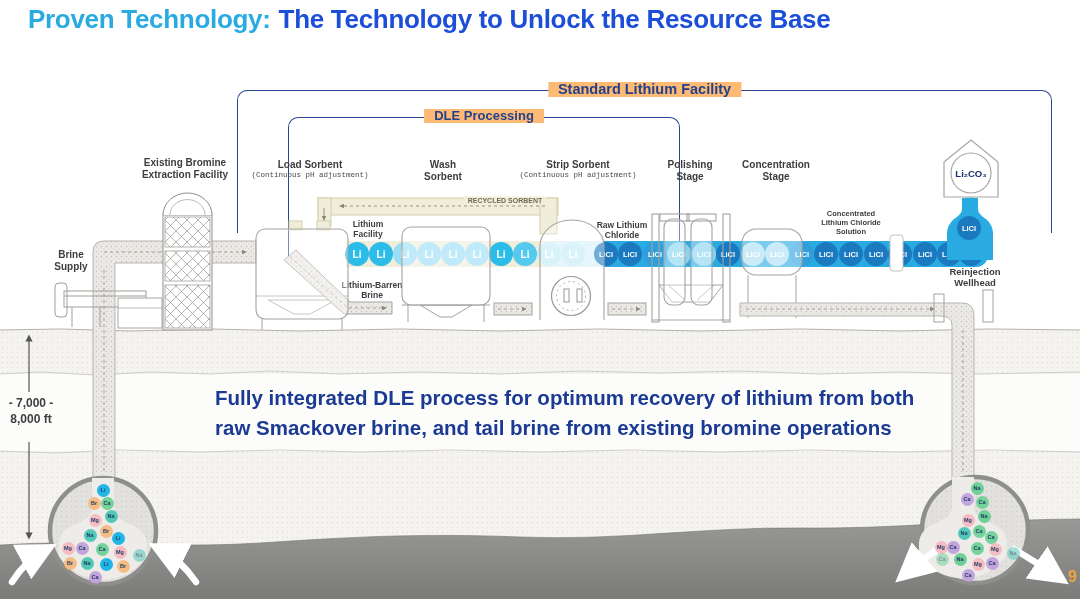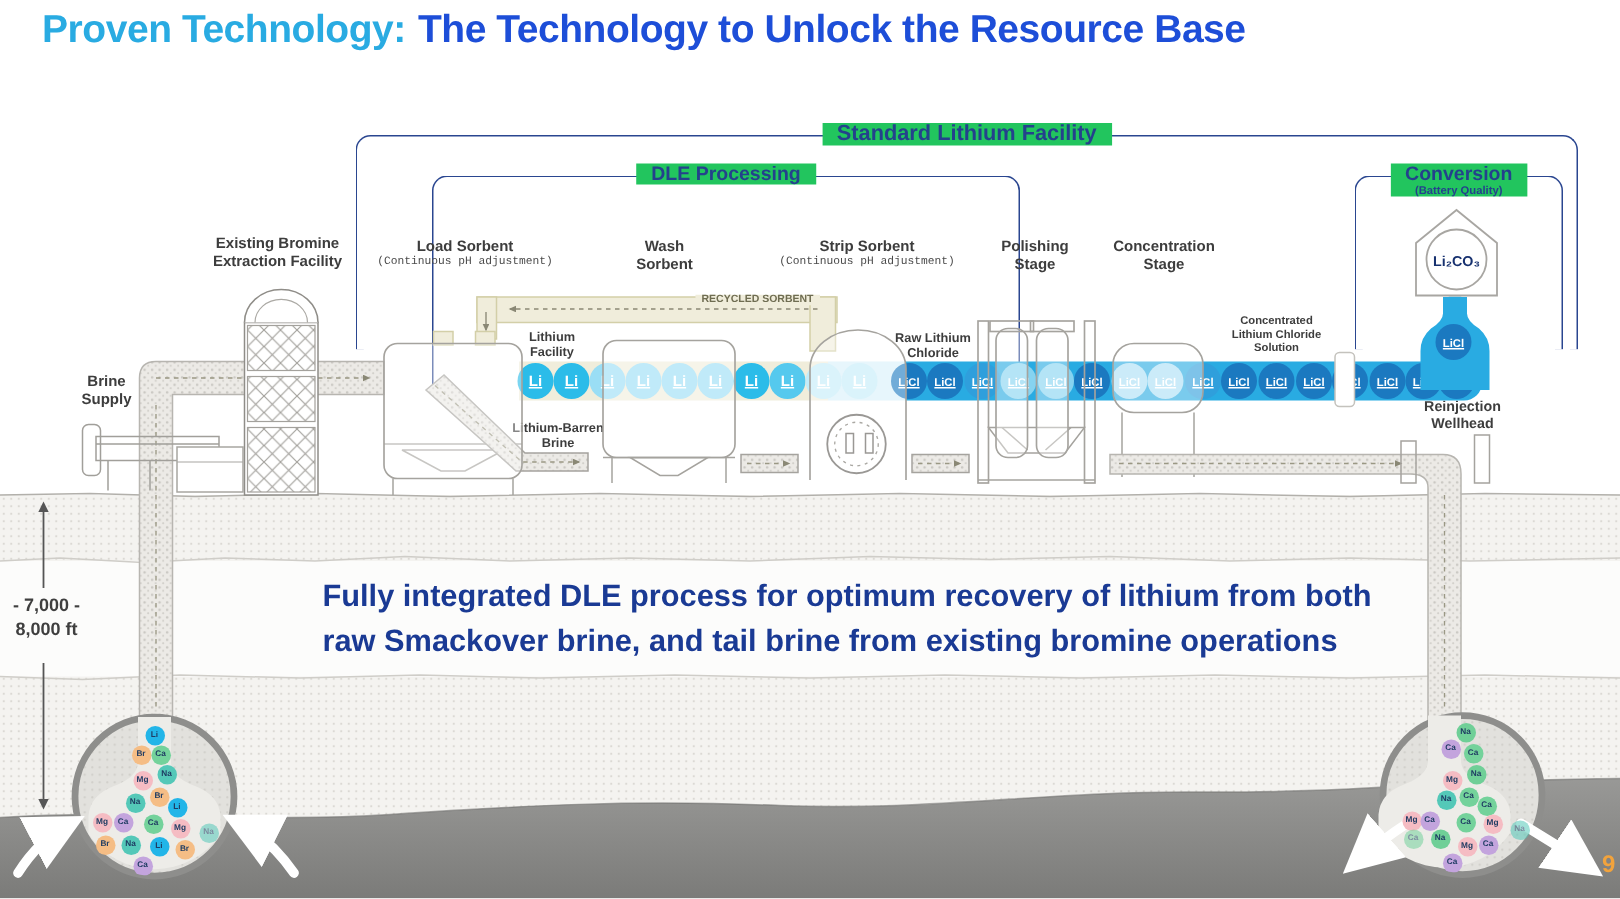--- a/index.html
+++ b/index.html
@@ -8,35 +8,35 @@
   
   .title{position:absolute;left:28px;top:4px;font-size:26px;font-weight:bold;letter-spacing:-0.3px;white-space:nowrap;}
   .title .t1{color:#29abe2;margin-right:8px;}
   .title .t2{color:#1d4ed8;}
   
   .ground{position:absolute;left:0;top:330px;width:1080px;height:269px;background:#f4f3f0;
           background-image:radial-gradient(circle,#dbd9d4 0.8px,transparent 1px);background-size:5px 5px;}
   .whiteband{position:absolute;left:0;top:374px;width:1080px;height:77px;background:#fcfcfb;}
   
   .bracket{position:absolute;border:1.6px solid #2a4690;border-bottom:none;border-radius:10px 10px 0 0;}
-  .blabel{position:absolute;top:-9px;left:50%;transform:translateX(-50%);background:#22c55e;padding:0 10px;
+  .blabel{position:absolute;top:-9px;left:50%;transform:translateX(-50%);background:#fdba74;padding:0 10px;
           color:#24418c;font-weight:bold;font-size:13px;white-space:nowrap;text-align:center;line-height:1.05;}
   .blabel .bsub{display:block;font-weight:bold;font-size:7.5px;color:#24418c;}
   
   .lbl{position:absolute;transform:translateX(-50%);text-align:center;color:#3d3d3d;font-size:10px;
        font-weight:bold;line-height:1.2;white-space:nowrap;}
   .lbl .sub{display:block;font-size:7.5px;font-weight:normal;color:#4a4a4a;font-family:Liberation Mono, monospace;}
   .lbl.small{font-size:8.5px;}
   .lbl.tiny{font-size:7.5px;}
   .recycled{position:absolute;left:505px;top:200px;transform:translate(-50%,-50%);font-size:7px;font-weight:bold;
             color:#6f6d52;background:#f0eddb;padding:0 4px;white-space:nowrap;z-index:6;}
   
   .band{position:absolute;top:241px;height:26px;z-index:3;}
   .bubble-layer{position:absolute;left:0;top:0;width:1080px;height:599px;z-index:3;pointer-events:none;}
-  .bubble{position:absolute;border-radius:50%;color:#fff;font-weight:bold;display:flex;align-items:center;justify-content:center;text-decoration:underline;}
+  .bubble{position:absolute;border-radius:50%;color:#fff;font-weight:bold;display:flex;align-items:center;justify-content:center;}
   
   .sample-clip{position:absolute;width:106px;height:106px;border-radius:50%;overflow:hidden;z-index:6;}
   .el{position:absolute;width:13px;height:13px;border-radius:50%;font-size:5.5px;font-weight:bold;color:#1f3c63;
       display:flex;align-items:center;justify-content:center;}
   
   .message{position:absolute;left:215px;top:383px;font-size:20.5px;font-weight:bold;color:#1a3a94;line-height:1.45;z-index:6;white-space:nowrap;}
   .depth{position:absolute;left:4px;top:396px;width:54px;text-align:center;font-size:12px;font-weight:bold;color:#3f3f3f;line-height:1.3;z-index:6;}
   .pagenum{position:absolute;left:1068px;top:568px;font-size:16px;font-weight:bold;color:#f2a33c;z-index:8;}
   svg{position:absolute;left:0;top:0;z-index:2;}
   svg.overlay{z-index:4;}
@@ -263,26 +263,20 @@
   <div class="bubble-layer z5">
       <span class="bubble" style="background: rgb(27, 121, 192); left: 957px; top: 216px; height: 24px; width: 24px; font-size: 7.5px;">LiCl</span>
     </div>
 
   <div class="bracket" style="left:237px;top:90px;width:813px;height:142px;">
     <span class="blabel" style="font-size:14.5px;">Standard Lithium Facility</span>
   </div>
   <div class="bracket" style="left:248px;top:117px;width:390px;height:145px;margin-left:40px;">
     <span class="blabel">DLE Processing</span>
   </div>
-  <div class="bracket" style="left:903px;top:117px;width:137px;height:115px;">
-    <span class="blabel">
-      <span>Conversion</span>
-      <span class="bsub">(Battery Quality)</span>
-    </span>
-  </div>
 
   <div class="lbl" style="left:185px;top:157px;">
     <span>Existing Bromine</span><br><span>Extraction Facility</span>
   </div>
   <div class="lbl" style="left:71px;top:249px;">
     <span>Brine</span><br><span>Supply</span>
   </div>
   <div class="lbl" style="left:310px;top:159px;">
     <span>Load Sorbent</span><span class="sub">(Continuous pH adjustment)</span>
   </div>

